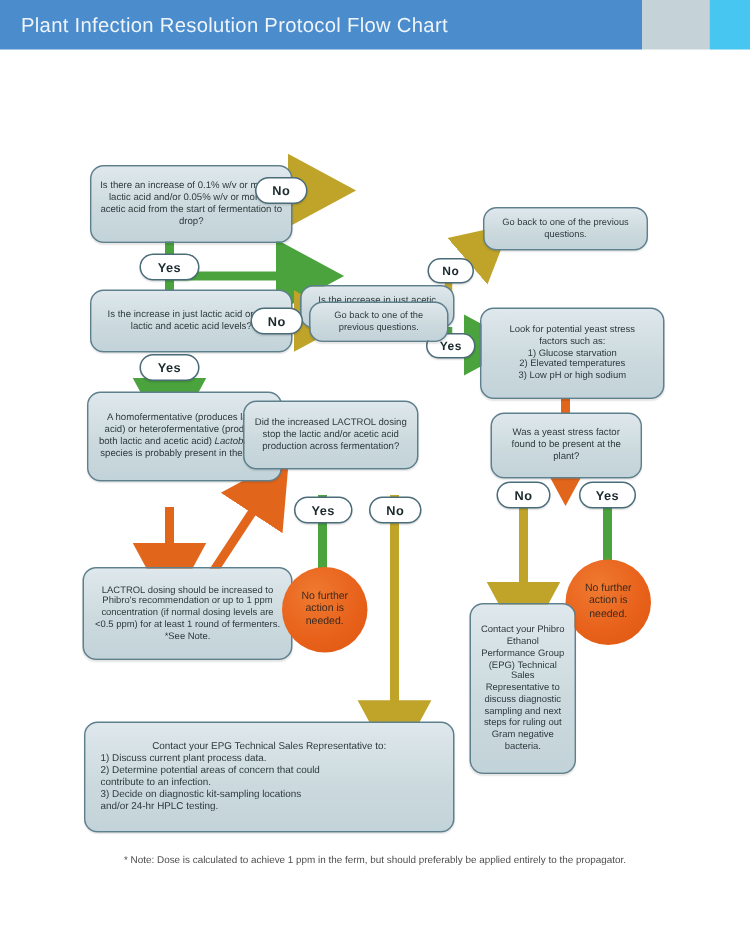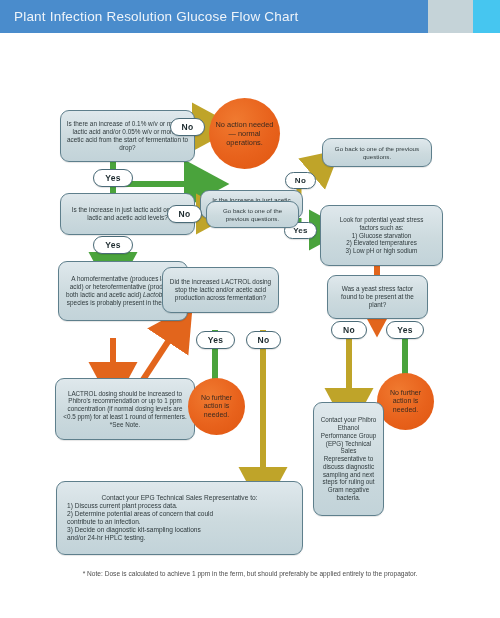--- a/index.html
+++ b/index.html
@@ -52,21 +52,21 @@
     position:absolute;color:#4d4d4d;font-size:6.6px;text-align:center;
     width:100%;left:0;
   }
   .it{font-style:italic;}
 </style>
 </head>
 <body>
 
 <div id="header">
   <div class="seg-main">
-    <div id="header-title">Plant Infection Resolution Glucose Flow Chart</div>
+    <div id="header-title">Plant Infection Resolution Protocol Flow Chart</div>
   </div>
   <div class="seg-gray"></div>
   <div class="seg-cyan"></div>
 </div>
 
 <div id="canvas">
 
   <svg id="wires" viewBox="0 0 500 585">
     <defs>
       <marker id="ag" markerWidth="9" markerHeight="9" refX="2.2" refY="4.5" orient="auto">
@@ -134,23 +134,20 @@
      terminal right --&gt;
     <g>
       <path d="M405,300 L405,345" stroke="#4aa33c" stroke-width="6" fill="none"></path>
     </g>
   </svg>
 
   <div class="node dbox" style="left:60px;top:77px;width:135px;height:52px;font-size:6.4px;">
     <div class="inner">Is there an increase of 0.1% w/v or more in lactic acid and/or 0.05% w/v or more in acetic acid from the start of fermentation to drop?</div>
   </div>
 
-  <div class="node circle" style="left:209px;top:65px;width:71px;height:71px;font-size:7.4px;">
-    <div>No action needed — normal operations.</div>
-  </div>
 
   <div class="node dbox" style="left:322px;top:105px;width:110px;height:29px;font-size:6.2px;">
     <div class="inner">Go back to one of the previous questions.</div>
   </div>
 
   <div class="node pill" style="left:170px;top:85px;width:35px;height:18px;font-size:8.5px;">
     <span>No</span>
   </div>
 
   <div class="node pill" style="left:93px;top:136px;width:40px;height:18px;font-size:8.5px;">

